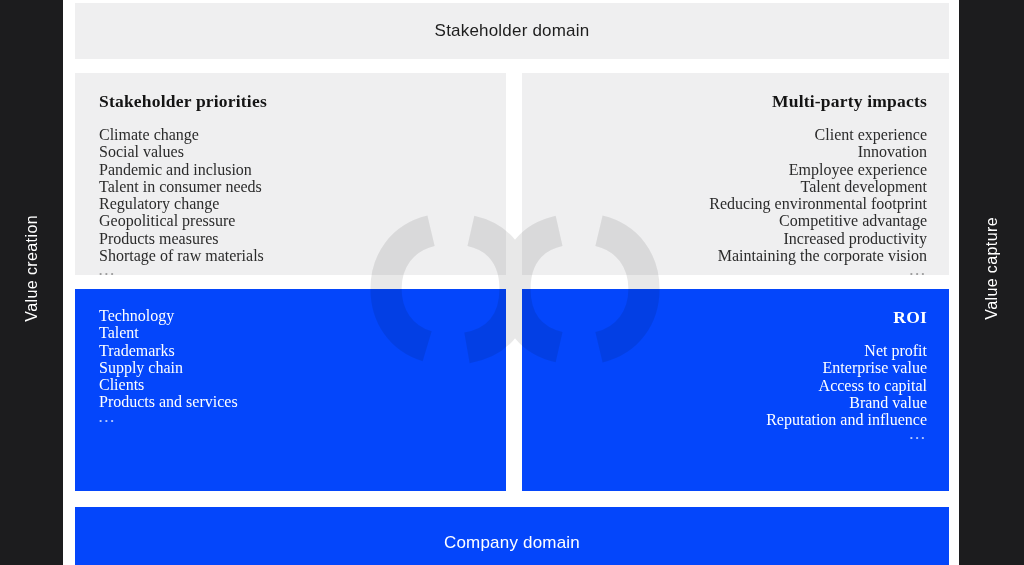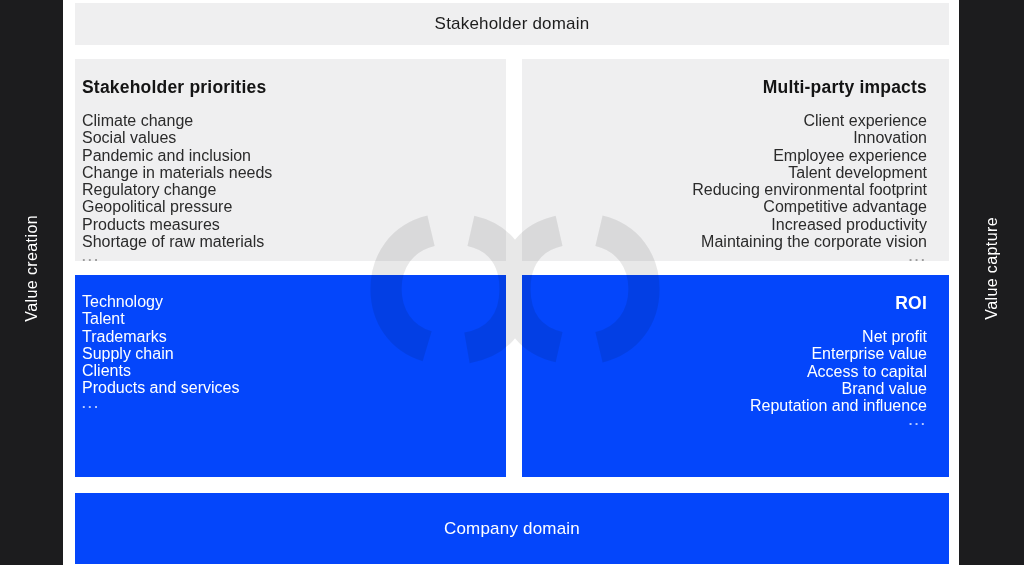--- a/index.html
+++ b/index.html
@@ -45,43 +45,44 @@
   }
 
   .banner {
     display: flex;
     align-items: center;
     justify-content: center;
     font-size: 17px;
     letter-spacing: 0.2px;
   }
   .banner--top {
-    height: 42px;
+    height: 56px;
     background: #efeff0;
     color: #1d1d1d;
     margin-bottom: 14px;
   }
   .banner--bottom {
     height: 71px;
     background: #0446fb;
     color: #ffffff;
     margin-top: 16px;
   }
 
   .grid {
     display: grid;
     grid-template-columns: 431px 427px;
     grid-template-rows: 202px 202px;
     column-gap: 16px;
     row-gap: 14px;
   }
 
   .quad {
-    padding: 18px 24px 0 7px;
+    padding: 18px 24px 0 24px;
     overflow: hidden;
+    font-family: Liberation Serif, serif;
   }
   .quad--gray { background: #efeff0; color: #2b2b2b; }
   .quad--blue { background: #0446fb; color: #ffffff; }
   .quad--right { text-align: right; padding-right: 22px; }
 
   .quad__title {
     margin: 0 0 14px 0;
     font-size: 17.5px;
     font-weight: 700;
     letter-spacing: 0.2px;
@@ -138,21 +139,21 @@
     </div>
 
     <div class="grid">
 
       <section class="quad quad--gray">
         <h2 class="quad__title">Stakeholder priorities</h2>
         <ul class="quad__list">
           <li>Climate change</li>
           <li>Social values</li>
           <li>Pandemic and inclusion</li>
-          <li>Change in materials needs</li>
+          <li>Talent in consumer needs</li>
           <li>Regulatory change</li>
           <li>Geopolitical pressure</li>
           <li>Products measures</li>
           <li>Shortage of raw materials</li>
         </ul>
         <div class="quad__more">...</div>
       </section>
 
       <section class="quad quad--gray quad--right">
         <h2 class="quad__title">Multi-party impacts</h2>

